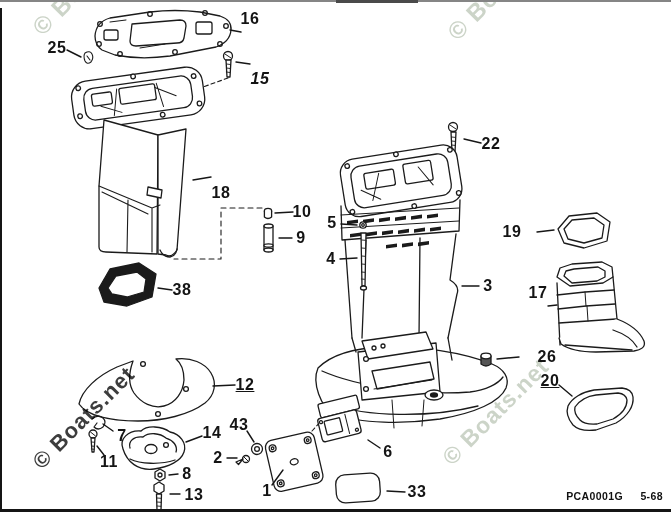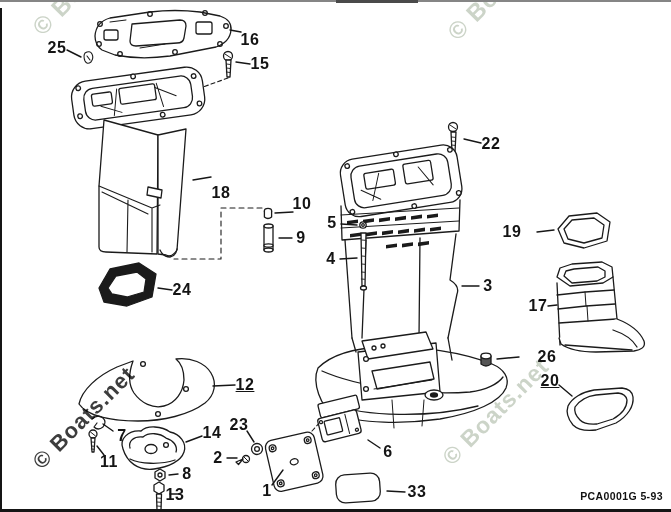--- a/index.html
+++ b/index.html
@@ -16,21 +16,21 @@
   .wm{
     position:absolute;white-space:nowrap;font-weight:700;
     font-family:"Liberation Sans",sans-serif;letter-spacing:1px;
     transform:translate(-50%,-50%) rotate(-45deg);
     mix-blend-mode:multiply;pointer-events:none;
   }
   #figcode{
     position:absolute;right:8px;top:490px;
     font:700 10.5px "Liberation Sans",sans-serif;color:#111;letter-spacing:.4px;
   }
-  #figcode span{}
+  #figcode span{margin-left:14px;}
   .border{position:absolute;background:#151515;}
   #border-top{left:0;top:0;width:671px;height:2px;background:#858585;}
   #border-top-dark{left:336px;top:0;width:82px;height:2.5px;background:#4a4a4a;}
   #border-left{left:0;top:8px;width:2px;height:504px;}
   #border-bottom{left:0;top:509px;width:671px;height:2.5px;}
 </style>
 </head>
 <body>
 
 <div id="page">
@@ -309,57 +309,57 @@
         <line x1="104" y1="455" x2="97" y2="446"></line>
         <line x1="380" y1="448" x2="368" y2="440"></line>
         <line x1="178" y1="474" x2="169" y2="475"></line>
         <line x1="180" y1="494" x2="170" y2="494"></line>
         <line x1="272" y1="485" x2="283" y2="470"></line>
         <line x1="405" y1="492" x2="387" y2="491"></line>
       </g>
   </svg>
 
   <div id="callout-layer">
-      <div class="callout" style="left: 250px; top: 40px; text-align: right;">16</div>
+      <div class="callout" style="left: 250px; top: 19px; text-align: right;">16</div>
       <div class="callout" style="left: 57px; top: 48px;">25</div>
-      <div class="callout" style="left: 260px; top: 64px;">15</div>
+      <div class="callout" style="left: 260px; top: 79px; font-style: italic;">15</div>
       <div class="callout" style="left: 491px; top: 144px; text-align: right;">22</div>
       <div class="callout" style="left: 221px; top: 177px; margin-top: 16px;">18</div>
-      <div class="callout" style="left: 302px; top: 204px;">10</div>
+      <div class="callout" style="left: 302px; top: 212px;">10</div>
       <div class="callout" style="left: 301px; top: 238px;">9</div>
       <div class="callout" style="left: 332px; top: 223px;">5</div>
       <div class="callout" style="left: 331px; top: 259px;">4</div>
       <div class="callout" style="left: 512px; top: 232px;">19</div>
       <div class="callout" style="left: 488px; top: 286px;">3</div>
-      <div class="callout" style="left: 538px; top: 306px;">17</div>
-      <div class="callout" style="left: 182px; top: 290px;">24</div>
+      <div class="callout" style="left: 538px; top: 293px;">17</div>
+      <div class="callout" style="left: 182px; top: 290px;">38</div>
       <div class="callout" style="left: 547px; top: 357px;">26</div>
       <div class="callout" style="left: 550px; top: 381px; text-decoration: underline;">20</div>
       <div class="callout" style="left: 245px; top: 385px; text-decoration: underline;">12</div>
       <div class="callout" style="left: 212px; top: 433px;">14</div>
-      <div class="callout" style="left: 239px; top: 425px;">23</div>
+      <div class="callout" style="left: 239px; top: 425px;">43</div>
       <div class="callout" style="left: 122px; top: 436px;">7</div>
       <div class="callout" style="left: 218px; top: 458px;">2</div>
       <div class="callout" style="left: 109px; top: 462px;">11</div>
       <div class="callout" style="left: 388px; top: 452px;">6</div>
       <div class="callout" style="left: 187px; top: 474px;">8</div>
-      <div class="callout" style="left: 175px; top: 495px;">13</div>
+      <div class="callout" style="left: 194px; top: 495px;">13</div>
       <div class="callout" style="left: 267px; top: 491px;">1</div>
       <div class="callout" style="left: 417px; top: 492px;">33</div>
     </div>
 
   <div id="wm-layer">
       <div class="wm" style="left: 88px; top: -20px; font-size: 24px; color: rgb(204, 212, 200);">© Boats.net</div>
       <div class="wm" style="left: 503px; top: -15px; font-size: 24px; color: rgb(204, 212, 200);">© Boats.net</div>
       <div class="wm" style="left: 84px; top: 418px; font-size: 22px; color: rgb(61, 61, 61);">© Boats.net</div>
       <div class="wm" style="left: 496px; top: 412px; font-size: 23px; color: rgb(204, 212, 200);">© Boats.net</div>
     </div>
 
   <div id="figcode">
     <span>PCA0001G</span>
-    <span>5-93</span>
+    <span>5-68</span>
   </div>
 
   <div class="border" id="border-top"></div>
   <div class="border" id="border-top-dark"></div>
   <div class="border" id="border-left"></div>
   <div class="border" id="border-bottom"></div>
 </div>
 
 </body></html>

